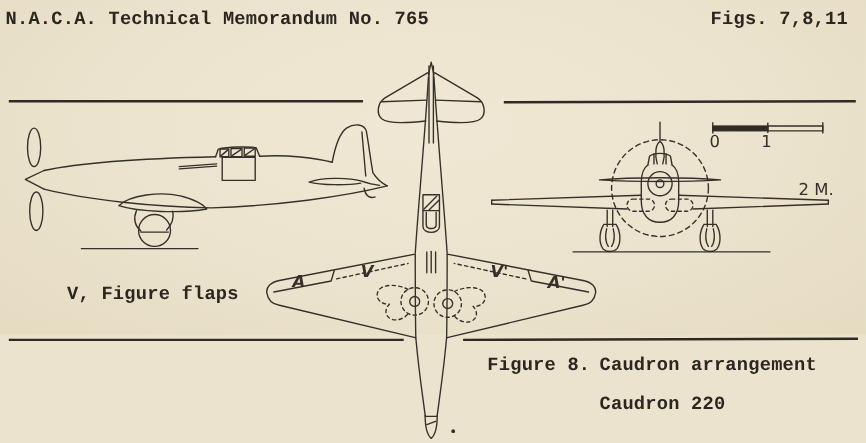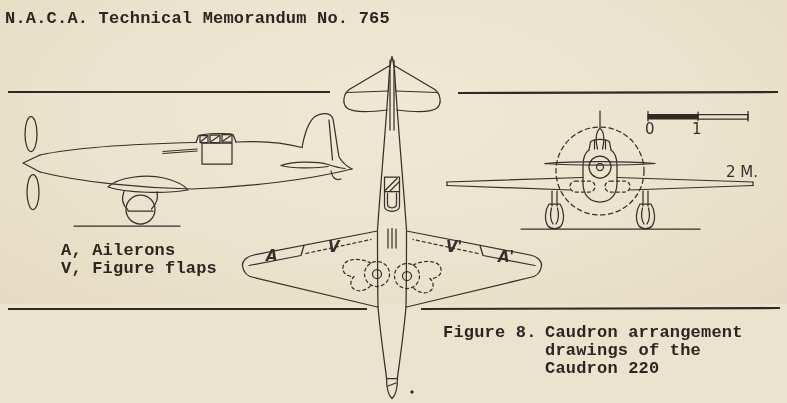--- a/index.html
+++ b/index.html
@@ -187,27 +187,26 @@
     <g>
       <line class="ln" x1="648" y1="111.5" x2="648" y2="121"></line>
       <line class="ln" x1="698" y1="112" x2="698" y2="120.5"></line>
       <line class="ln" x1="748" y1="111.5" x2="748" y2="121"></line>
       <rect class="fillink" x="648" y="114.5" width="50" height="4.5"></rect>
       <rect class="ln" x="698" y="114.5" width="50" height="4.5"></rect>
     </g>
   </svg>
 
   <div class="tw" style="left:5px;top:10px;">N.A.C.A. Technical Memorandum No. 765</div>
-
-  <div class="tw" style="left:61px;top:242px;">A, Ailerons</div>
+  <div class="tw" style="left:646px;top:10px;">Figs. 7,8,11</div>
+
   <div class="tw" style="left:61px;top:260px;">V, Figure flaps</div>
 
   <div class="tw" style="left:431px;top:324px;margin-left:12px;">Figure 8.</div>
   <div class="tw" style="left:545px;top:324px;">Caudron arrangement</div>
-  <div class="tw" style="left:545px;top:342px;">drawings of the</div>
   <div class="tw" style="left:545px;top:360px;">Caudron 220</div>
 
   <div class="hand" style="left:266px;top:249px;">A</div>
   <div class="hand" style="left:328px;top:240px;">V</div>
   <div class="hand" style="left:446px;top:240px;">V'</div>
   <div class="hand" style="left:498px;top:250px;">A'</div>
 
   <div class="handscale" style="left:645px;top:122px;">0</div>
   <div class="handscale" style="left:692px;top:122px;">1</div>
   <div class="handscale" style="left:726px;top:122px;margin-top:43px;">2 M.</div>

